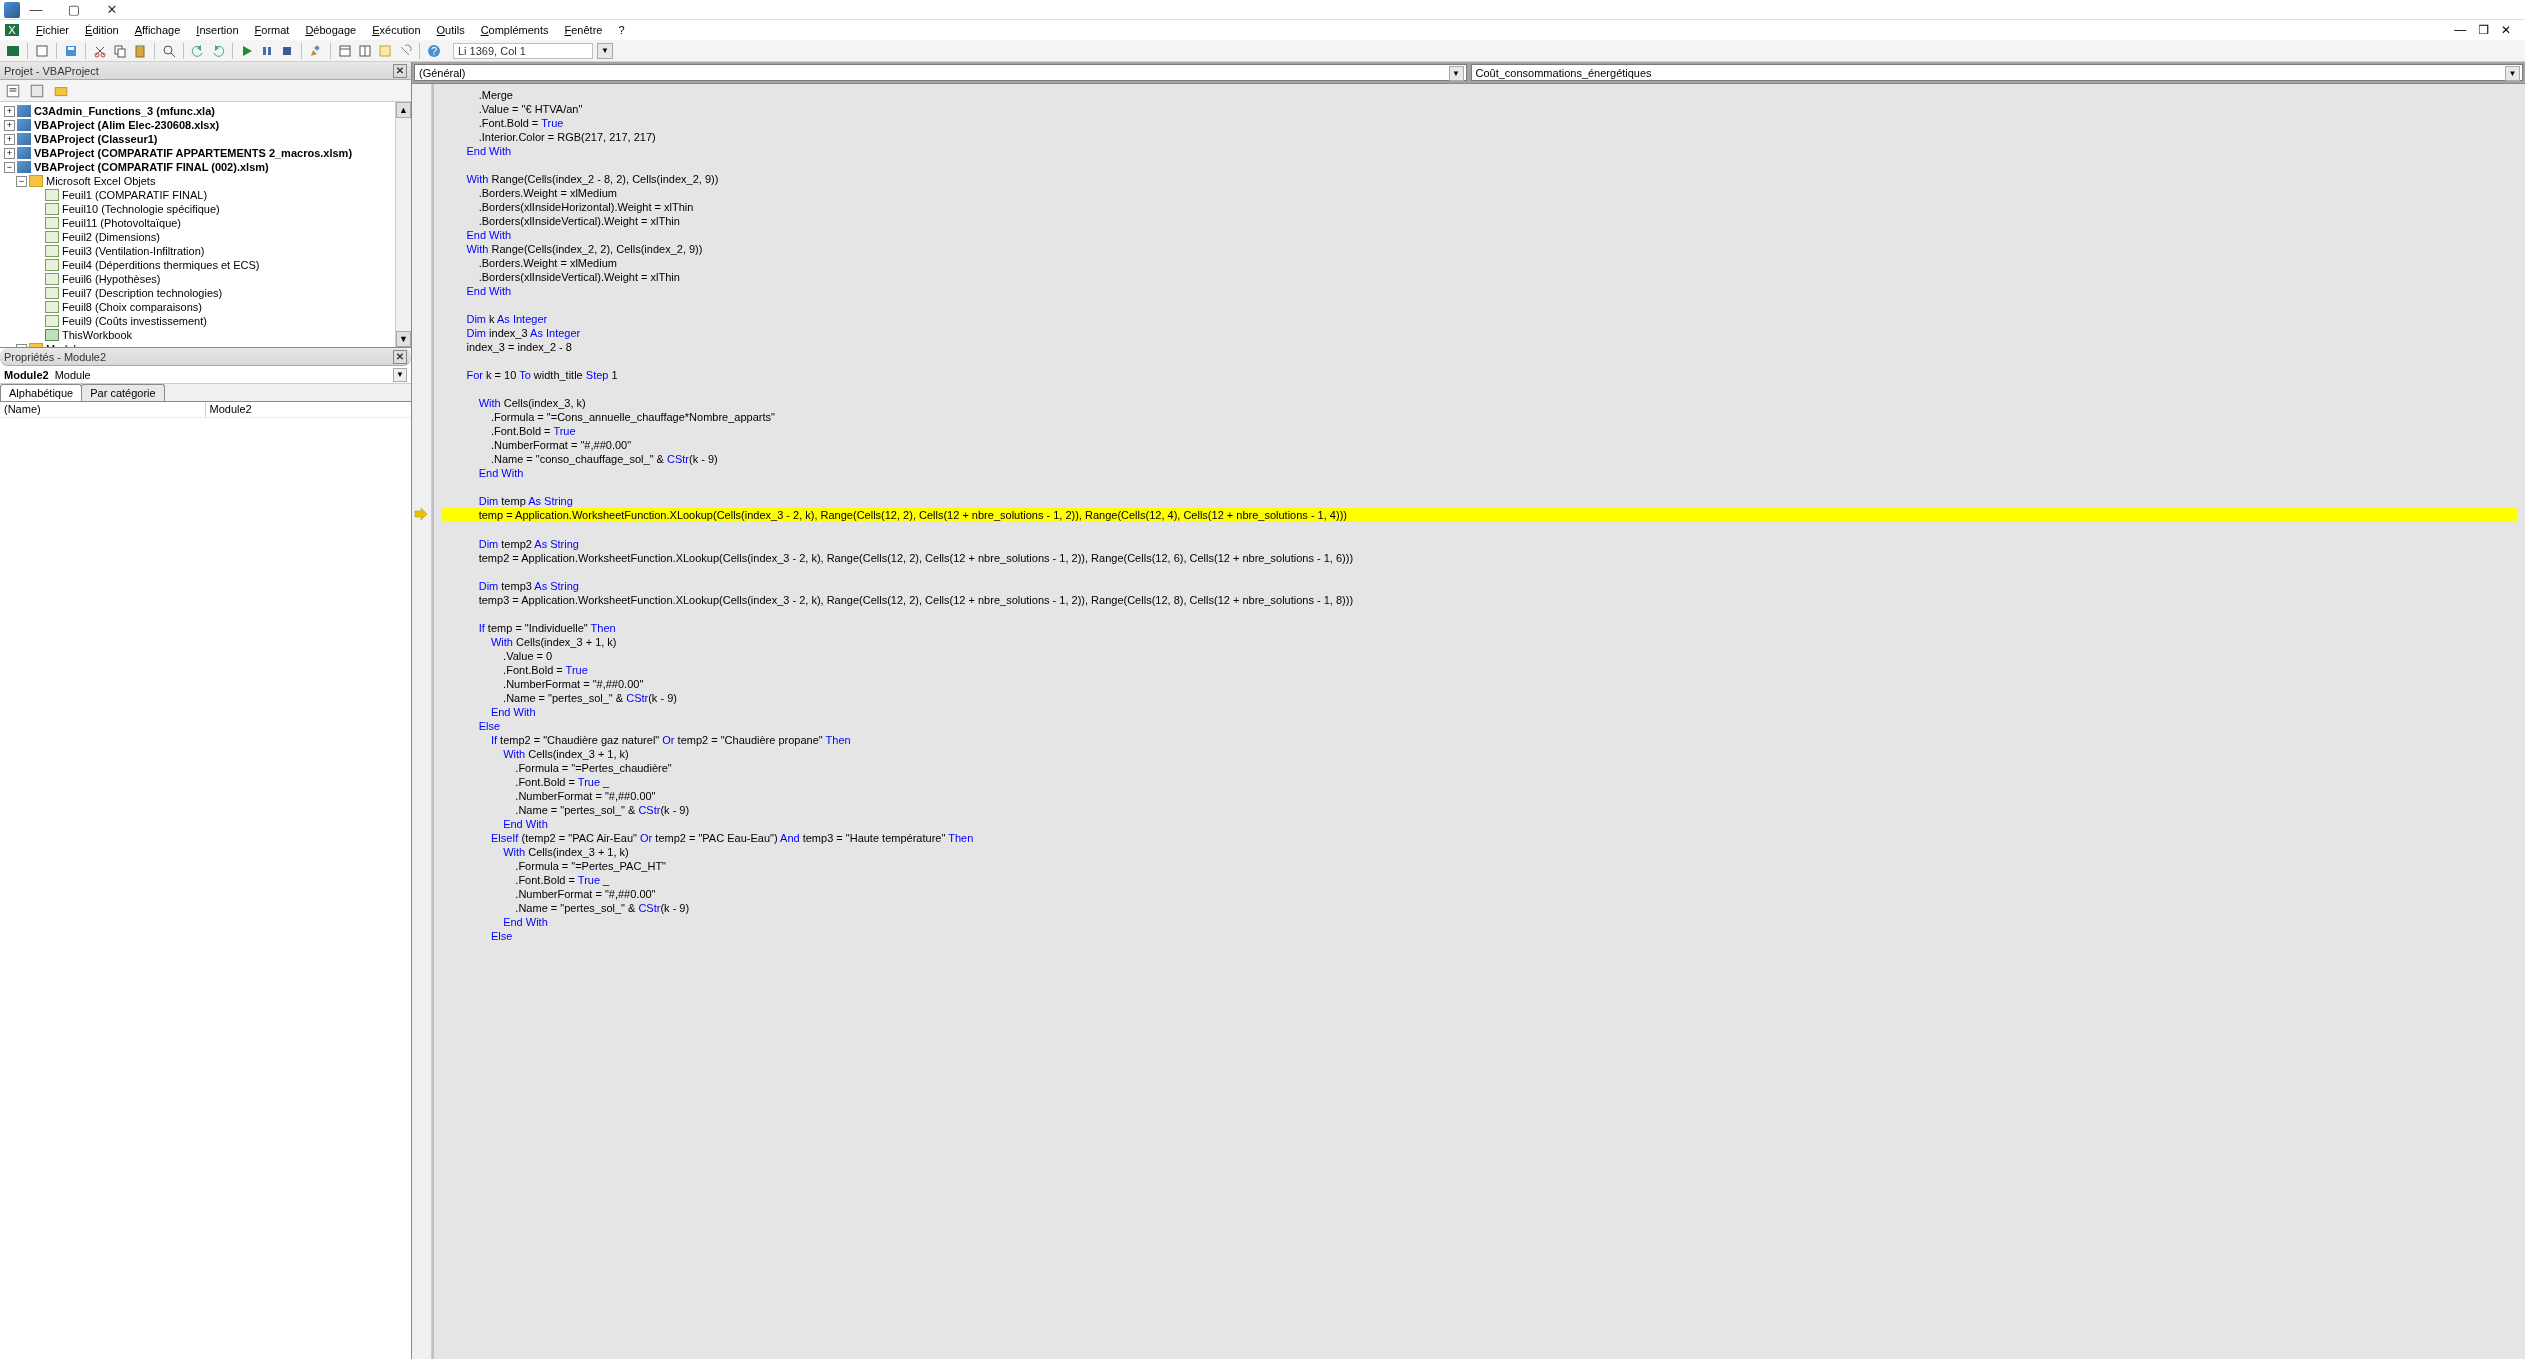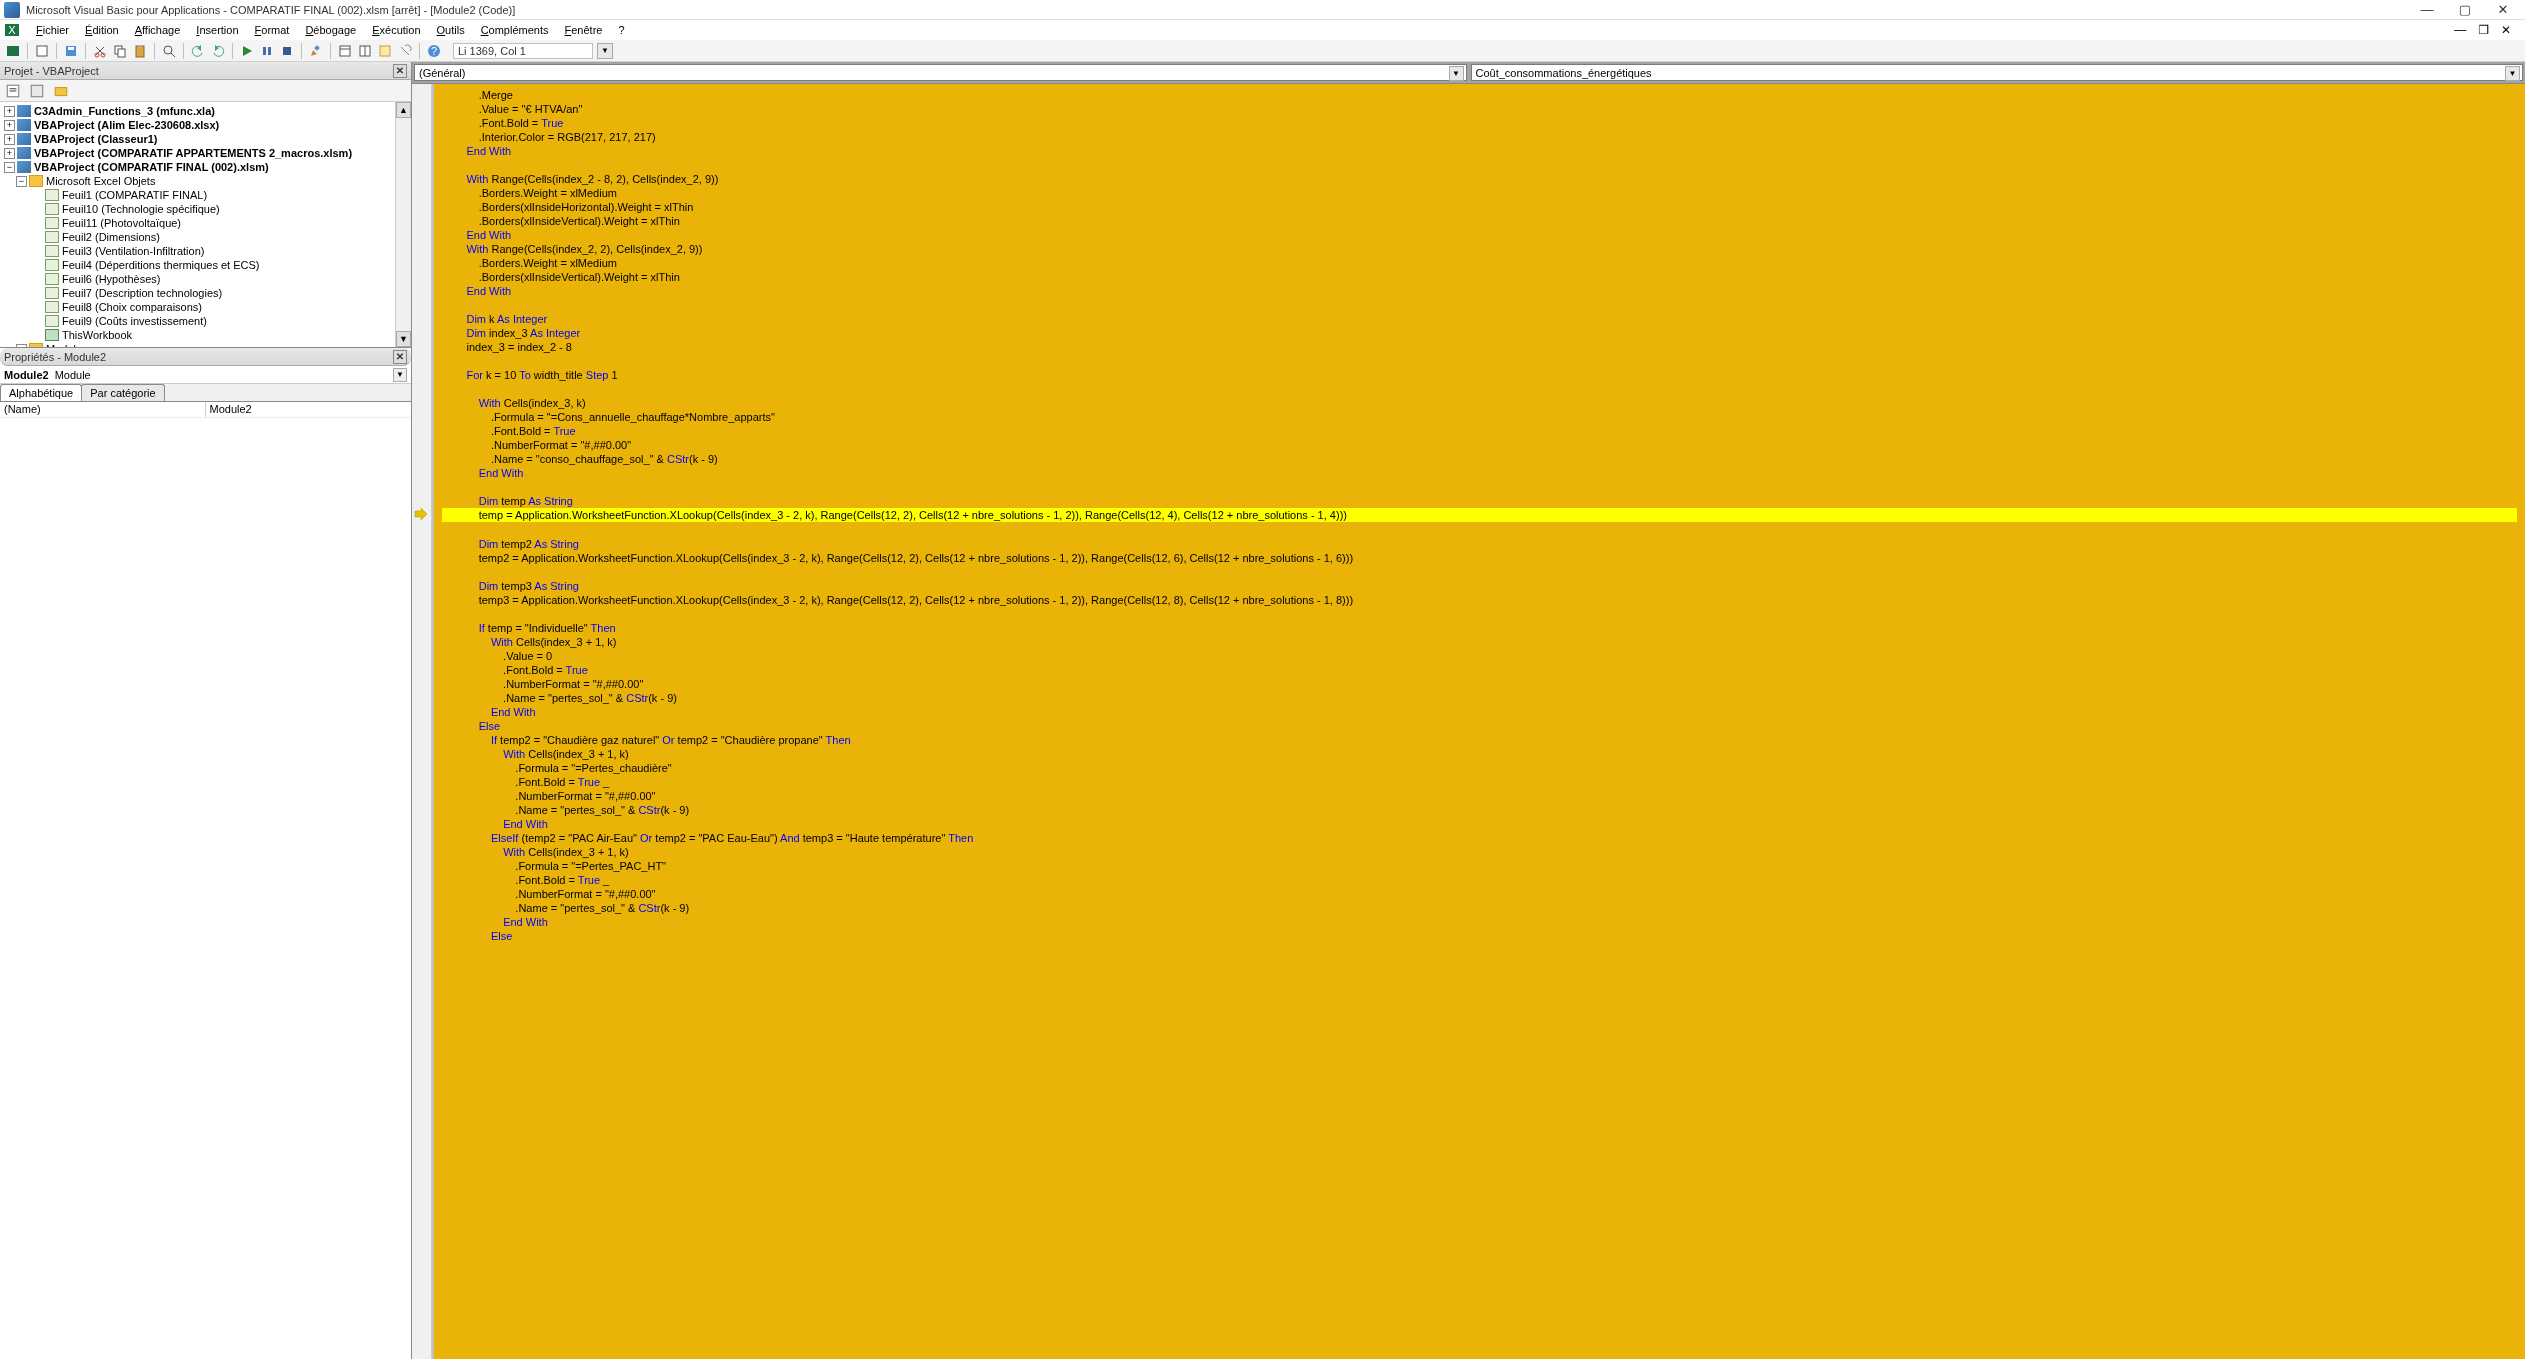--- a/index.html
+++ b/index.html
@@ -58,35 +58,34 @@
 .props-tabs .tab.inactive { background:#e8e8e8; }
 .props-grid { flex:1; background:#fff; overflow:auto; }
 .props-grid .prow { display:flex; border-bottom:1px solid #eee; height:16px; }
 .props-grid .pk { width:50%; padding:1px 4px; border-right:1px solid #ccc; }
 .props-grid .pv { width:50%; padding:1px 4px; }
 
 .code-col { flex:1; display:flex; flex-direction:column; overflow:hidden; }
 .code-dropdowns { height:22px; display:flex; border-bottom:1px solid #898989; background:#a3a3a3; }
 .code-dropdowns .dd { flex:1; margin:2px; border:1px solid #7a7a7a; background:#fff; display:flex; align-items:center; padding:0 4px; position:relative; }
 .code-dropdowns .dd .ddarrow { position:absolute; right:2px; top:1px; width:15px; height:15px; background:#e8e8e8; border:1px solid #aaa; display:flex; align-items:center; justify-content:center; font-size:8px; cursor:pointer; }
-.code-area-wrap { flex:1; display:flex; overflow:hidden; background:#eab308; }
+.code-area-wrap { flex:1; display:flex; overflow:hidden; background:#e5e5e5; }
 .gutter { width:20px; background:#f0f0f0; border-right:1px solid #ccc; position:relative; }
 .gutter .break-arrow { position:absolute; left:2px; width:14px; height:12px; display:flex; align-items:center; justify-content:center; }
 .gutter .break-arrow svg polygon { fill:#e6c200; stroke:#b09000; stroke-width:0.5; }
 .margin-line { width:2px; background:#c0c0c0; }
 .code { flex:1; overflow:auto; font-family: Consolas, 'Courier New', monospace; font-size:12px; line-height:14px; padding:4px 8px; white-space:pre; color:#000; }
 .code .kw { color:#0000ff; }
 .code .hl { background:#ffff00; display:inline-block; width:100%; }
 </style>
 </head>
 <body>
 
 <div class="titlebar">
   <div class="app-icon"></div>
-  <div class="title-text">Microsoft Visual Basic pour Applications - COMPARATIF FINAL (002).xlsm [arrêt] - [Module2 (Code)]</div>
   <div class="win-controls">
     <span>—</span>
     <span>▢</span>
     <span>✕</span>
   </div>
 </div>
 
 <div class="menubar">
   <svg class="help-icon" viewBox="0 0 16 16">
       <rect x="1" y="2" width="14" height="12" fill="#1f7244"></rect>

